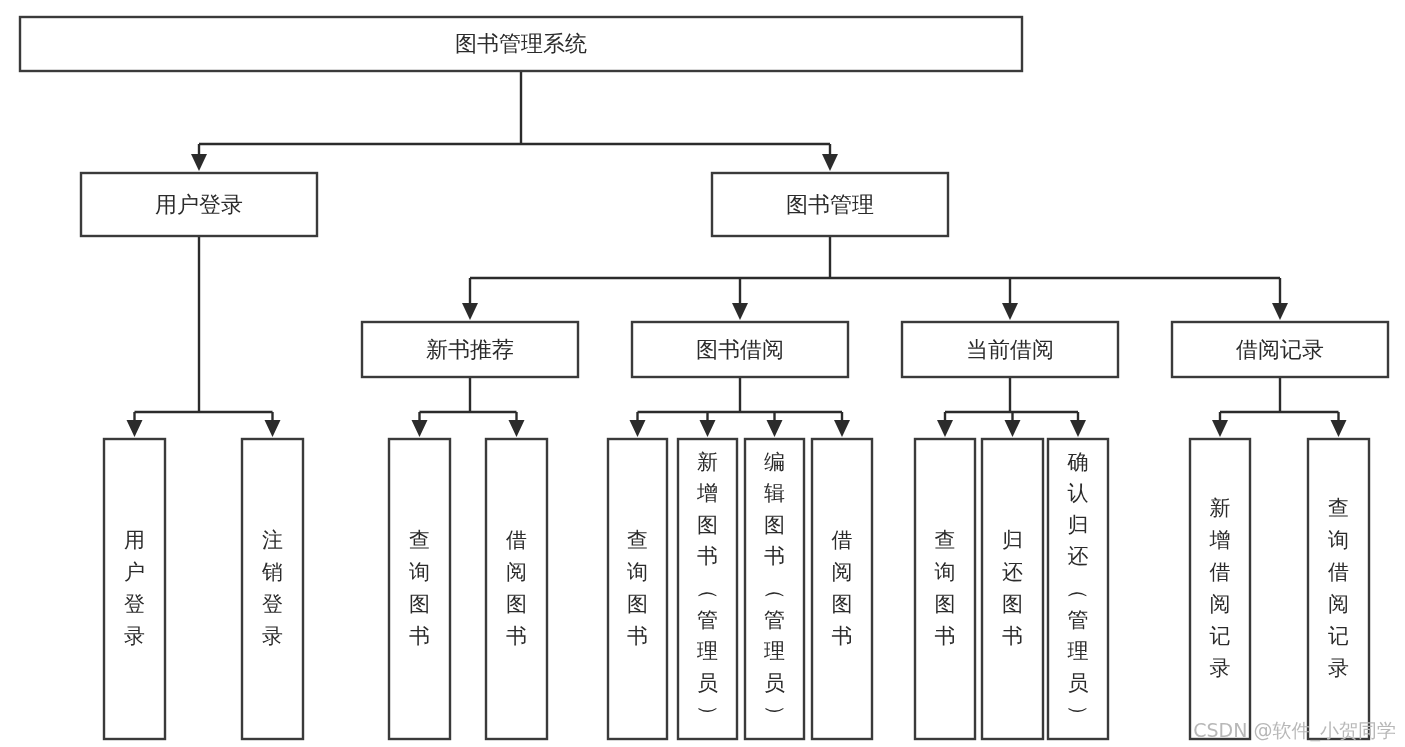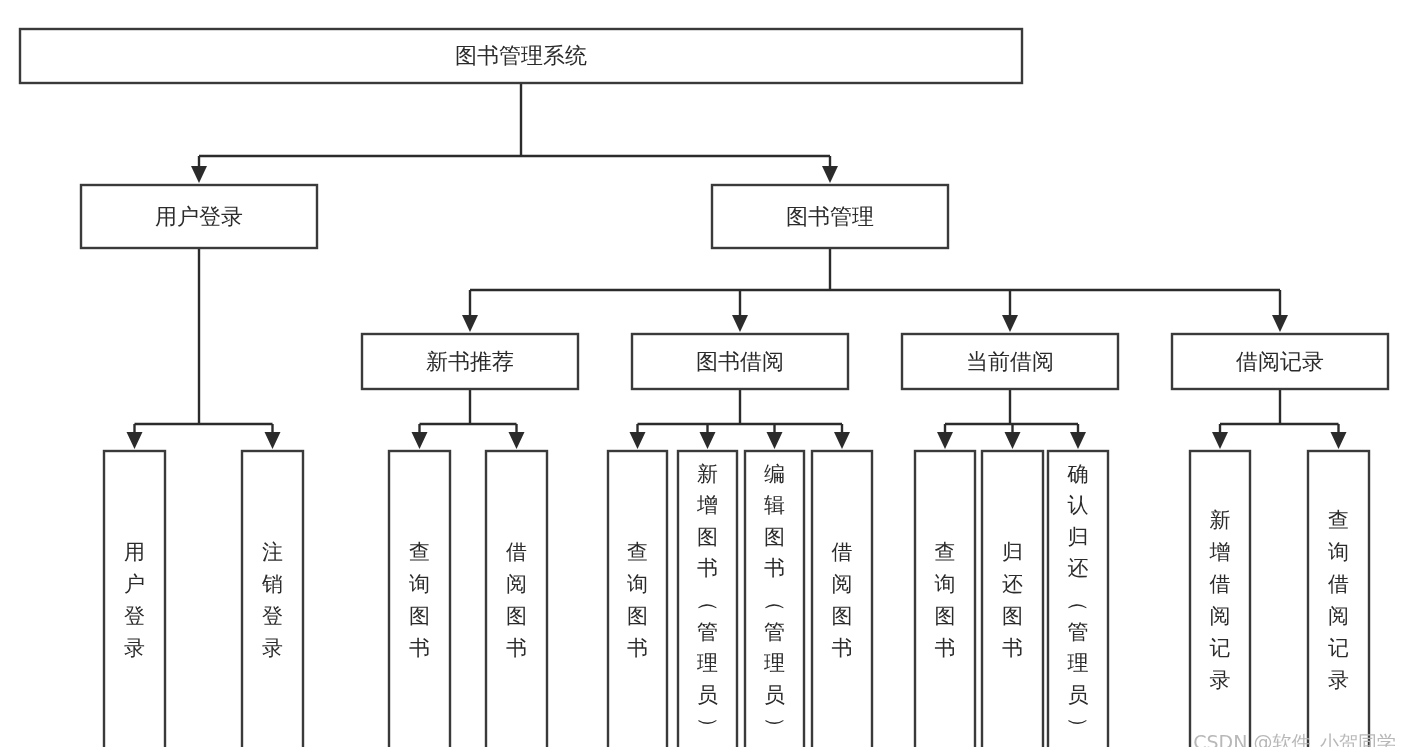--- a/index.html
+++ b/index.html
@@ -10,21 +10,21 @@
   body {
     width: 1405px;
     height: 747px;
     position: relative;
     overflow: hidden;
     font-family: "DejaVu Sans", "Liberation Sans", sans-serif;
   }
   #diagram-root {
     position: absolute;
     left: 0;
-    top: 16px;
+    top: 4px;
     width: 1405px;
     height: 651px;
   }
   .node-box {
     fill: #ffffff;
     stroke: #3a3a3a;
     stroke-width: 2.4;
   }
   .node-label {
     fill: #2b2b2b;

